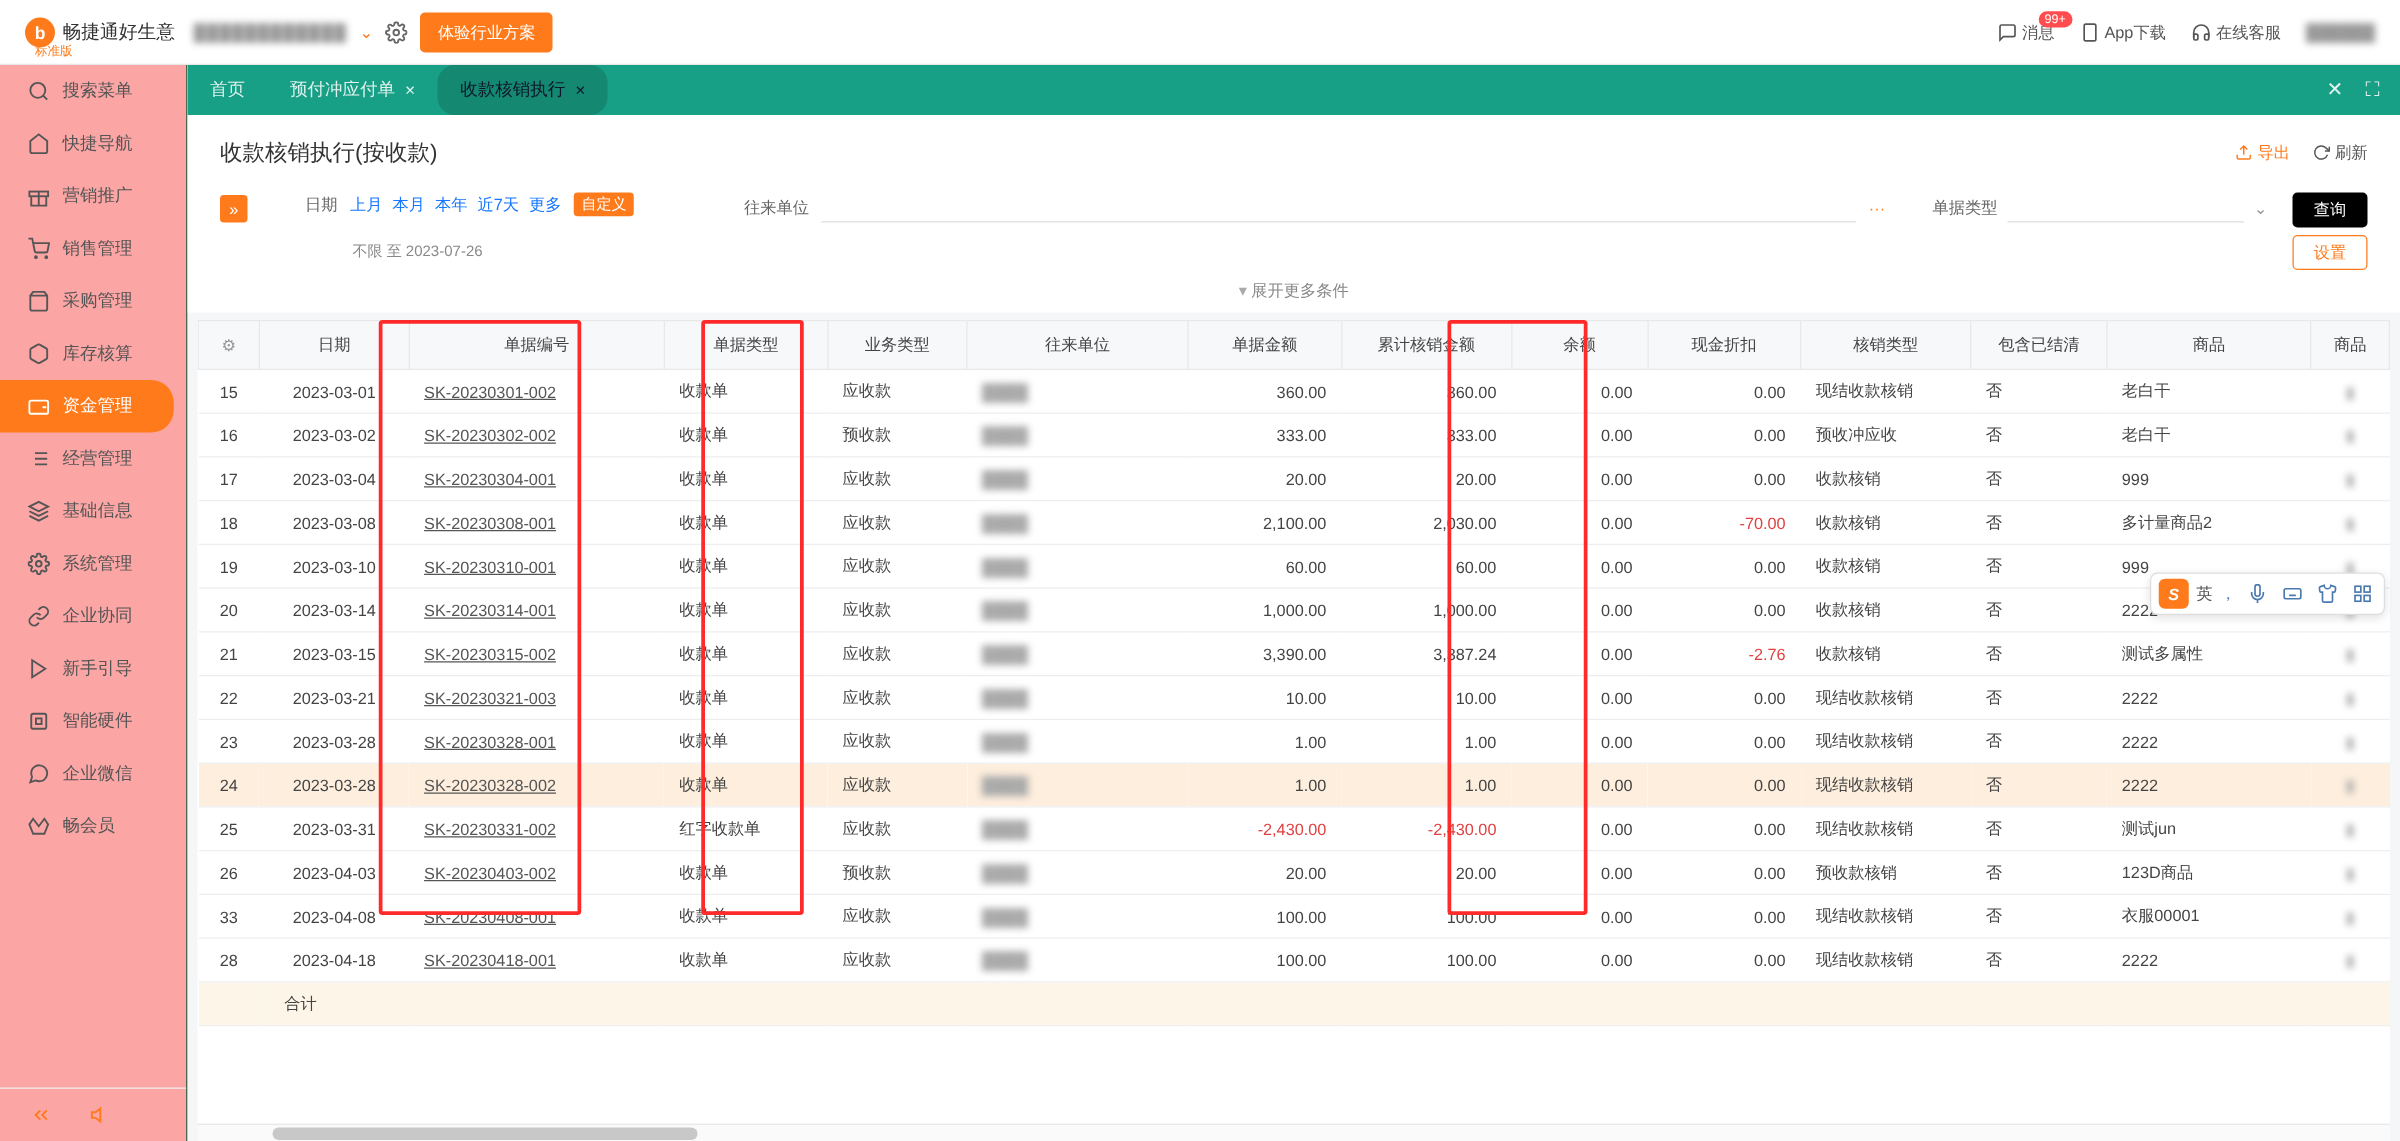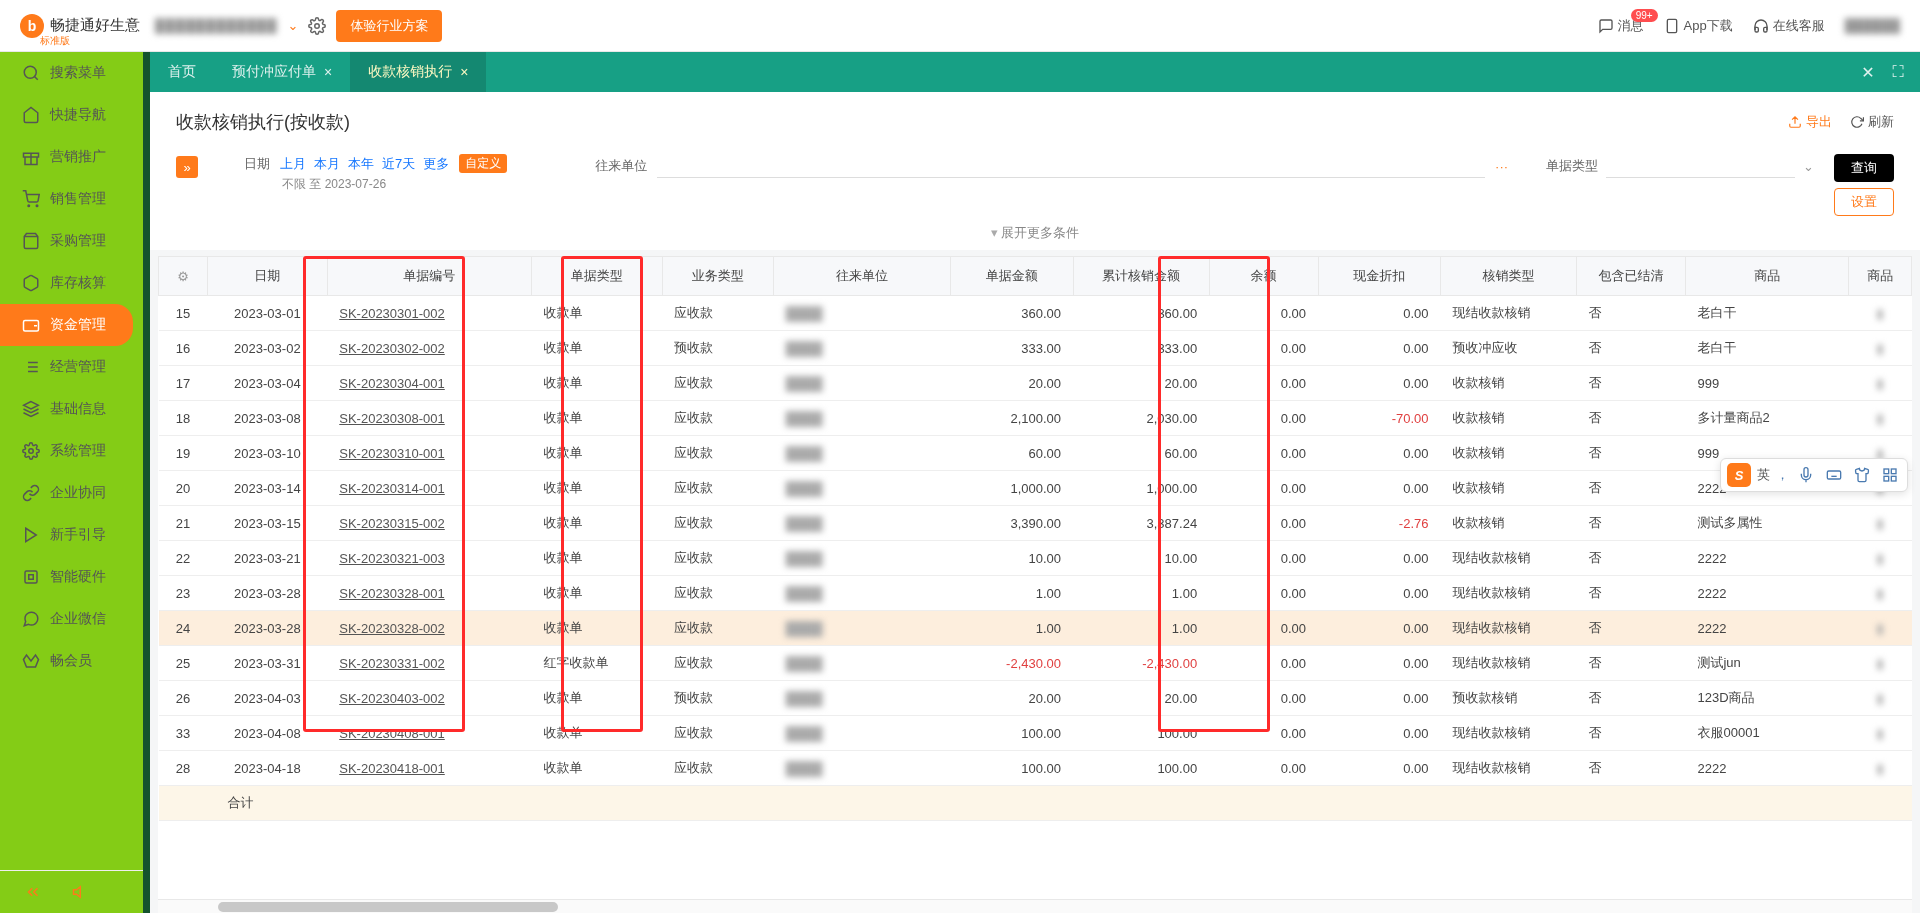--- a/index.html
+++ b/index.html
@@ -3,65 +3,65 @@
 <meta charset="utf-8">
 <style>
 * { margin: 0; padding: 0; box-sizing: border-box; }
 body { font-family: "Microsoft YaHei", Arial, sans-serif; font-size: 13px; color: #333; background: #fff; overflow: hidden; }
 
 
 .top-header { height: 52px; display: flex; align-items: center; padding: 0 20px; border-bottom: 1px solid #e8e8e8; }
 .logo-area { display: flex; align-items: center; gap: 6px; width: 135px; }
 .logo-ico { width: 24px; height: 24px; background: #ff7a1a; border-radius: 50%; display: flex; align-items: center; justify-content: center; color: #fff; font-weight: bold; font-size: 14px; }
 .logo-txt { font-size: 15px; color: #333; font-weight: 500; }
-.logo-sub { font-size: 10px; color: #ff7a1a; position: absolute; top: 34px; left: 40px; }
+.logo-sub { font-size: 10px; color: #ff7a1a; position: absolute; top: 34px; left: 28px; }
 .tenant-area { display: flex; align-items: center; gap: 10px; flex: 1; }
 .tenant-box { filter: blur(3px); color: #999; letter-spacing: 1px; }
 .dropdown-ico { color: #ff7a1a; cursor: pointer; }
 .gear-ico { width: 18px; height: 18px; color: #666; cursor: pointer; }
 .orange-btn { background: #ff7a1a; color: #fff; border: none; padding: 7px 14px; border-radius: 4px; cursor: pointer; font-size: 13px; }
 .top-actions { display: flex; align-items: center; gap: 20px; }
 .top-act { display: flex; align-items: center; gap: 4px; color: #555; cursor: pointer; font-size: 13px; position: relative; }
 .badge { position: absolute; top: -8px; right: -14px; background: #ff4d4f; color: #fff; font-size: 10px; padding: 1px 5px; border-radius: 8px; }
 .username-blur { filter: blur(3px); color: #999; }
 
 
 .layout { display: flex; height: calc(100vh - 52px); }
-.sidebar { width: 150px; background: #84cc16; border-right: 7px solid #14532d; display: flex; flex-direction: column; overflow: hidden; }
+.sidebar { width: 150px; background: #fca5a5; border-right: 1px solid #14532d; display: flex; flex-direction: column; overflow: hidden; }
 .side-item { display: flex; align-items: center; gap: 10px; padding: 12px 18px 12px 22px; color: #555; cursor: pointer; font-size: 14px; }
 .side-item.active { background: #ff7a1a; color: #fff; border-radius: 0 18px 18px 0; margin-right: 10px; }
 .side-ico { width: 18px; height: 18px; flex-shrink: 0; }
 .side-bottom { margin-top: auto; display: flex; gap: 30px; padding: 12px 24px; border-top: 1px solid #eee; }
 .side-bottom-ico { color: #ff7a1a; cursor: pointer; width: 18px; height: 18px; }
 
 
 .main { flex: 1; display: flex; flex-direction: column; background: #f5f6f7; overflow: hidden; }
 .tabs { height: 40px; background: #17a085; display: flex; align-items: stretch; }
 .tab { display: flex; align-items: center; padding: 0 18px; color: #e0f2ef; cursor: pointer; gap: 8px; font-size: 14px; }
-.tab.active { background: #148871; color: #fef9c3; }
+.tab.active { background: #148871; color: #0f172a; border-radius: 14px; }
 .tab-close { font-size: 14px; cursor: pointer; }
 .tabs-right { margin-left: auto; display: flex; align-items: center; gap: 2px; padding: 0 8px; }
 .tabs-right-btn { width: 28px; height: 28px; display: flex; align-items: center; justify-content: center; color: #e0f2ef; cursor: pointer; font-size: 16px; }
 
 .page-head { display: flex; align-items: center; padding: 18px 26px 10px; background: #fff; margin: 0; }
 .page-title { font-size: 18px; color: #333; font-weight: 500; }
 .page-head-actions { margin-left: auto; display: flex; gap: 18px; }
 .pha { display: flex; align-items: center; gap: 4px; color: #555; cursor: pointer; }
 .pha.export { color: #ff7a1a; }
 
 
 .filters { background: #fff; padding: 10px 26px 0; display: flex; align-items: flex-start; gap: 20px; position: relative; }
 .expand-handle { background: #ff7a1a; color: #fff; width: 22px; height: 22px; display: flex; align-items: center; justify-content: center; border-radius: 3px; cursor: pointer; margin-top: 2px; }
 .filter-col { display: flex; flex-direction: column; }
 .filter-row { display: flex; align-items: center; gap: 10px; }
 .filter-label { color: #666; font-size: 13px; min-width: 52px; text-align: right; }
 .date-presets { display: flex; gap: 8px; }
 .date-preset { color: #1677ff; cursor: pointer; font-size: 13px; }
 .date-preset-badge { background: #ff7a1a; color: #fff; padding: 1px 6px; border-radius: 3px; font-size: 12px; text-align: right; }
-.date-sub { color: #888; font-size: 12px; margin-left: 64px; margin-top: 3px; }
+.date-sub { color: #888; font-size: 12px; margin-left: 64px; margin-top: 20px; }
 .partner-input { flex: 1; border: none; border-bottom: 1px solid #ddd; padding: 4px 6px; min-width: 280px; background: transparent; }
 .bill-type-col { display: flex; align-items: center; gap: 8px; }
 .chevron-mini { color: #999; cursor: pointer; }
 .action-btns { display: flex; flex-direction: column; gap: 6px; margin-left: auto; }
 .btn-primary { background: #000000; color: #fff; border: none; padding: 5px 15px; border-radius: 4px; cursor: pointer; font-size: 13px; }
 .btn-outline { background: #fff; color: #ff7a1a; border: 1px solid #ff7a1a; padding: 4px 16px; border-radius: 4px; cursor: pointer; font-size: 13px; }
 .more-cond { text-align: center; color: #888; padding: 8px 0; background: #fff; cursor: pointer; font-size: 13px; }
 
 
 .table-wrap { flex: 1; background: #fff; margin: 6px 8px 0; overflow: auto; position: relative; }

